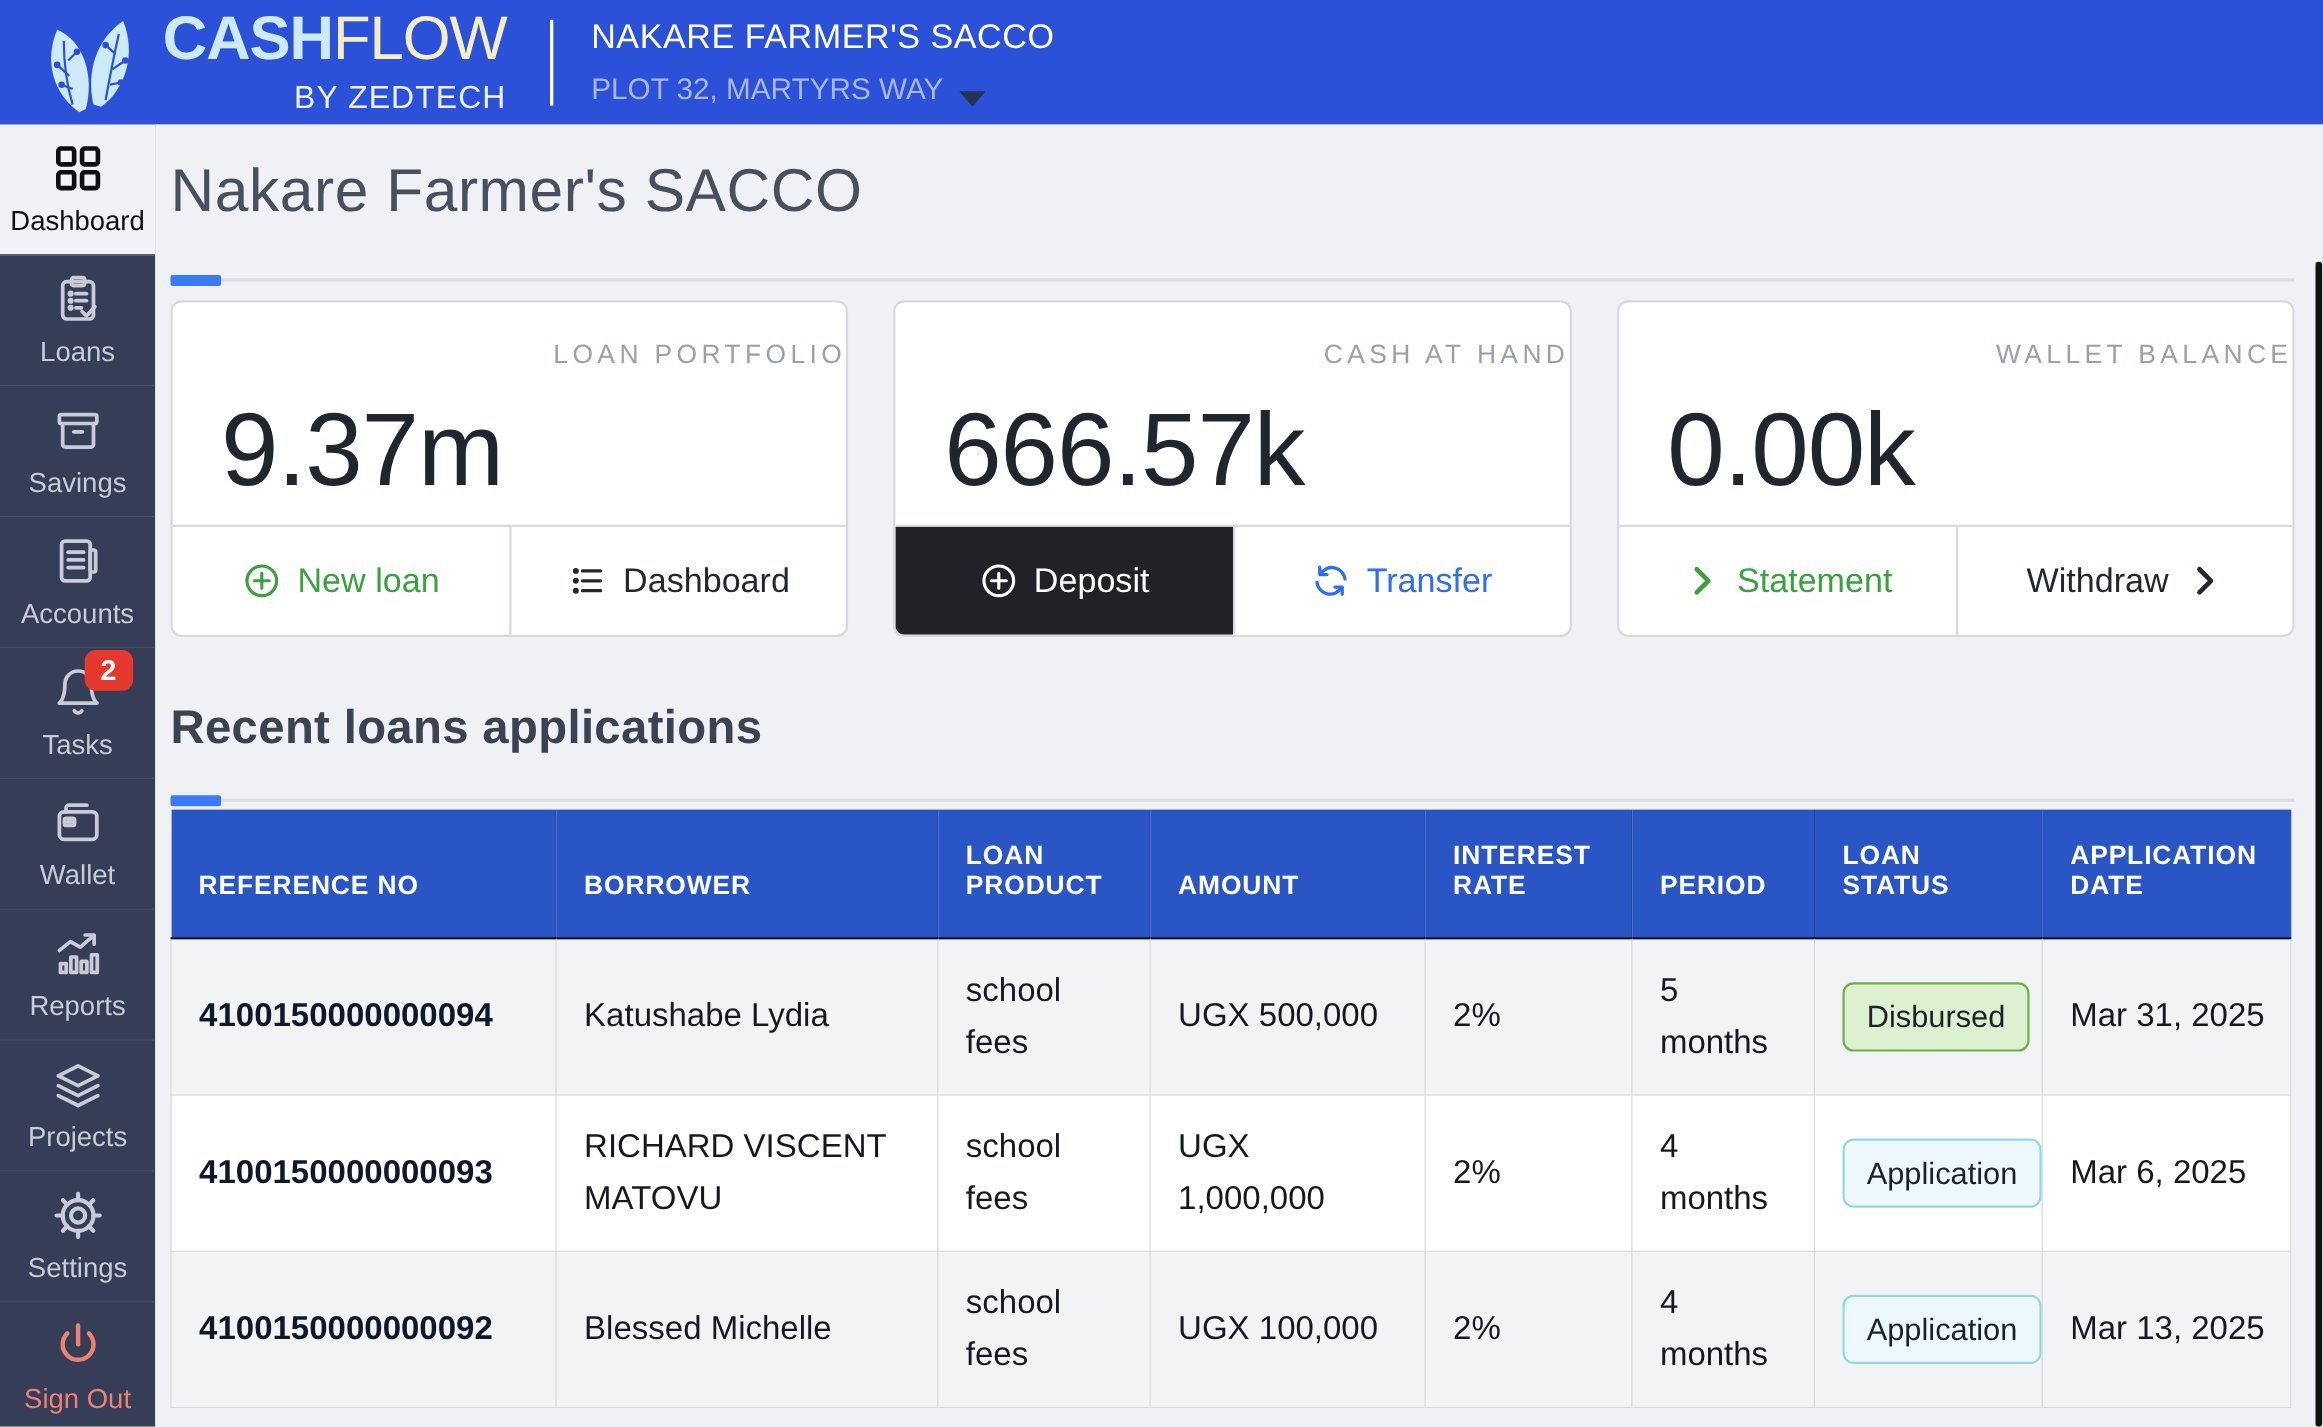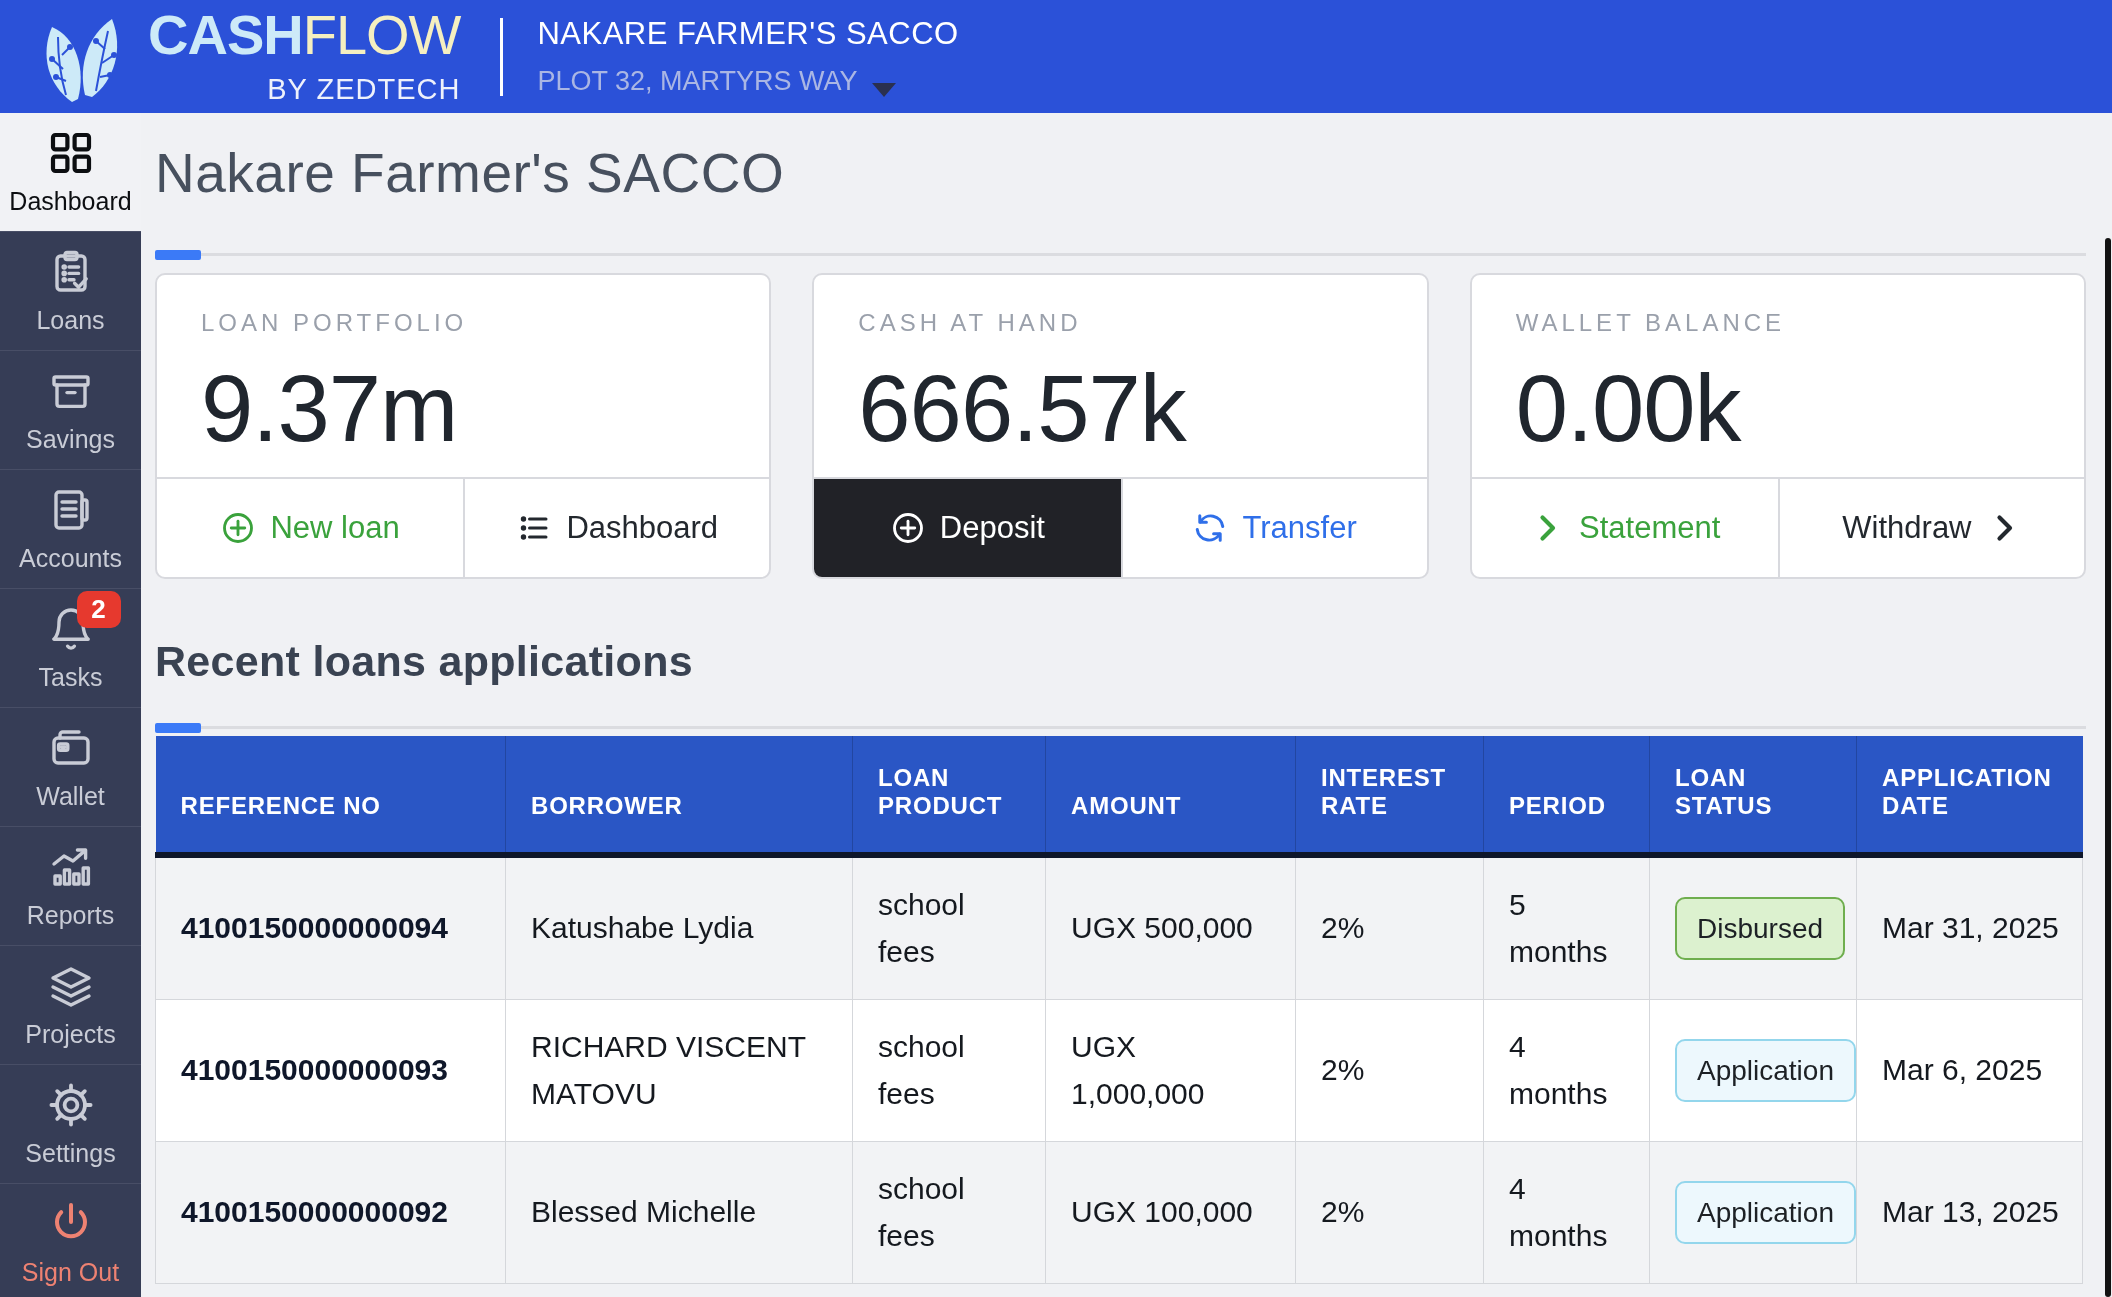--- a/index.html
+++ b/index.html
@@ -55,21 +55,21 @@
   .rule { position:relative; border-top:3px solid #dbdce0; margin-top:48px; }
   .rule .accent { position:absolute; left:0; top:-6px; width:46px; height:10px; background:#3b7af7; border-radius:2px; }
 
   
   .cards { display:flex; gap:41px; margin-top:17px; }
   .card {
     flex:1 1 0; background:#ffffff; border:2px solid #d8d9de; border-radius:10px; height:306px;
     display:flex; flex-direction:column; overflow:hidden;
   }
   .card-body { flex:1; padding:34px 0 0 44px; }
-  .card-label { font-size:24px; color:#9aa0ab; letter-spacing:4px; }
+  .card-label { font-size:24px; color:#9aa0ab; letter-spacing:4px;text-align:right; }
   .card-value { font-size:94px; color:#20262e; font-weight:400; margin-top:18px; letter-spacing:-1px; }
   .card-footer { height:100px; border-top:2px solid #d8d9de; display:flex; }
   .card-action {
     flex:1 1 50%; display:flex; align-items:center; justify-content:center; gap:14px;
     font-size:31px; cursor:pointer; background:transparent; border:none;
     font-family:inherit;
   }
   .card-action + .card-action { border-left:2px solid #d8d9de; }
   .card-action .a-icon { width:36px; height:36px; display:block; }
   .act-green { color:#3aa23c; }
@@ -80,21 +80,21 @@
   
   .section-title { font-size:43px; font-weight:700; color:#3a4352; margin-top:58px; letter-spacing:0.3px; }
   .loans-rule { margin-top:40px; }
 
   
   .loan-table-wrap { margin-top:7px; border-bottom:2px solid #e2e3e7; padding-bottom:34px; background:transparent; }
   table.loans { width:1927px; border-collapse:collapse; table-layout:fixed; }
   table.loans thead th {
     background:#2a56c5; color:#ffffff; font-size:24px; font-weight:700; text-align:left;
     letter-spacing:0.8px; vertical-align:bottom; padding:28px 18px 32px 25px;
-    border-right:1px solid rgba(0,0,0,0.18); border-bottom:6px solid #0f172a;
+    border-right:1px solid rgba(0,0,0,0.18); border-bottom:2px solid #0f172a;
   }
   table.loans thead th:last-child { border-right:none; }
   table.loans td {
     font-size:30px; color:#15191f; padding:24px 18px 24px 25px; vertical-align:middle;
     border:1px solid #d5d7db; line-height:1.55;
   }
   table.loans tbody tr:nth-child(odd) td { background:#f2f3f5; }
   table.loans tbody tr:nth-child(even) td { background:#ffffff; }
   td.ref a { color:#0f172a; font-weight:700; text-decoration:none; cursor:pointer; }
   .status-badge {

